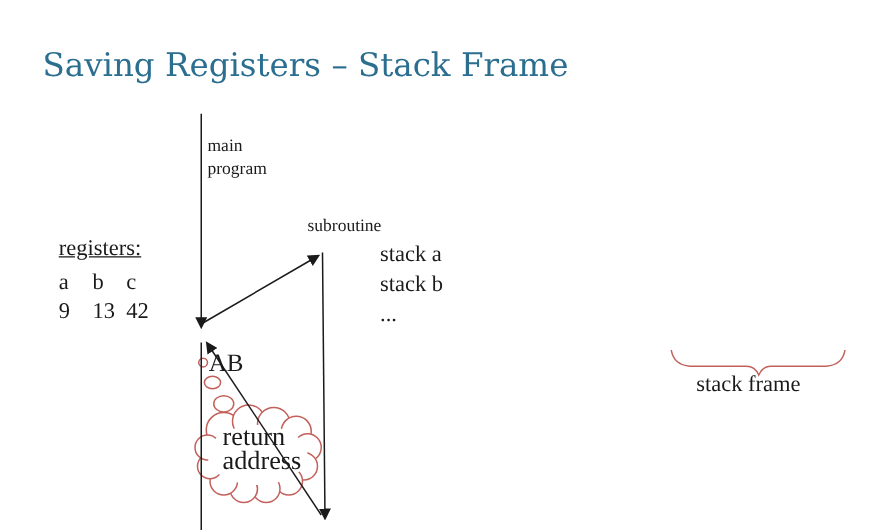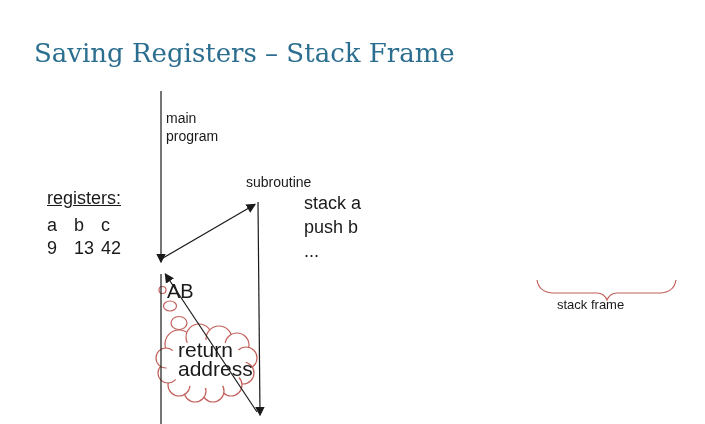--- a/index.html
+++ b/index.html
@@ -15,32 +15,32 @@
   .abs{position:absolute;}
   #title{
     left:34px;top:10px;
     font-family:"DejaVu Serif","Liberation Serif",serif;
     font-size:26px;
     color:#2b6e8f;
     white-space:nowrap;
     z-index:2;
   }
   svg.diagram{position:absolute;left:0;top:0;z-index:1;}
-  .txt{z-index:2;line-height:1.2;}
+  .txt{z-index:2;line-height:1.2;font-family:Liberation Serif, serif;}
   .pre{white-space:pre-line;}
   #main-label{left:166px;top:81px;font-size:14px;line-height:18px;}
   #subroutine-label{left:246px;top:146px;font-size:14px;}
   #push-block{left:304px;top:163px;font-size:18px;line-height:24px;}
   #registers-block{left:47px;top:160px;font-size:18px;}
   #registers-heading{text-decoration:underline;margin-bottom:4px;}
   .reg-row{display:grid;grid-template-columns:27px 27px 30px;line-height:23px;}
   #stack-block{left:520px;top:142px;font-size:18px;}
   #stack-heading{text-decoration:underline;margin-bottom:4px;}
   .stack-line{line-height:24px;white-space:nowrap;}
-  #stack-frame-label{left:557px;top:269px;font-size:13px;}
+  #stack-frame-label{left:557px;top:269px;font-size:18px;}
   #ab-label{left:167px;top:251px;font-size:20px;}
   #return-address-label{left:178px;top:312px;font-size:21px;line-height:19px;}
   #watermark{left:553px;top:381px;font-size:19px;color:#c6c6c6;white-space:nowrap;}
   #bottom-edge{left:0;top:417px;width:705px;height:1px;background:#ececec;z-index:0;}
 </style>
 </head>
 <body>
 
 <div id="slide">
 
@@ -86,21 +86,21 @@
     <path d="M 537 252 Q 539 264 552 265 L 597 265 Q 604 265 607 272 Q 610 265 617 265 L 661 265 Q 674 264 676 252" stroke="#c2605b" stroke-width="1.2" fill="none"></path>
   </svg>
 
   <div id="main-label" class="abs txt pre">main
 program</div>
 
   <div id="subroutine-label" class="abs txt">subroutine</div>
 
   <div id="push-block" class="abs txt">
     <div>stack a</div>
-    <div>push b</div>
+    <div>stack b</div>
     <div>...</div>
   </div>
 
   <div id="registers-block" class="abs txt">
     <div id="registers-heading">registers:</div>
     <div class="reg-row">
       <span>a</span>
       <span>b</span>
       <span>c</span>
     </div>

